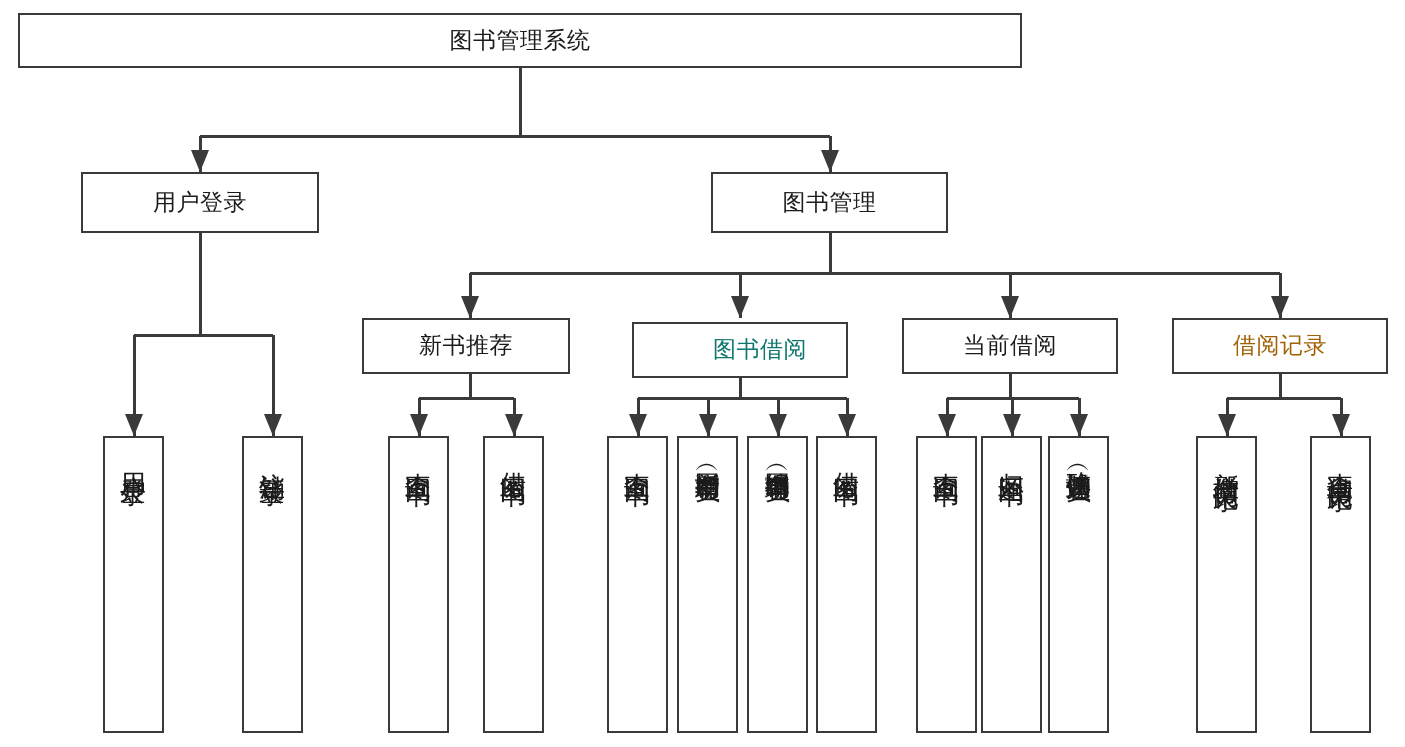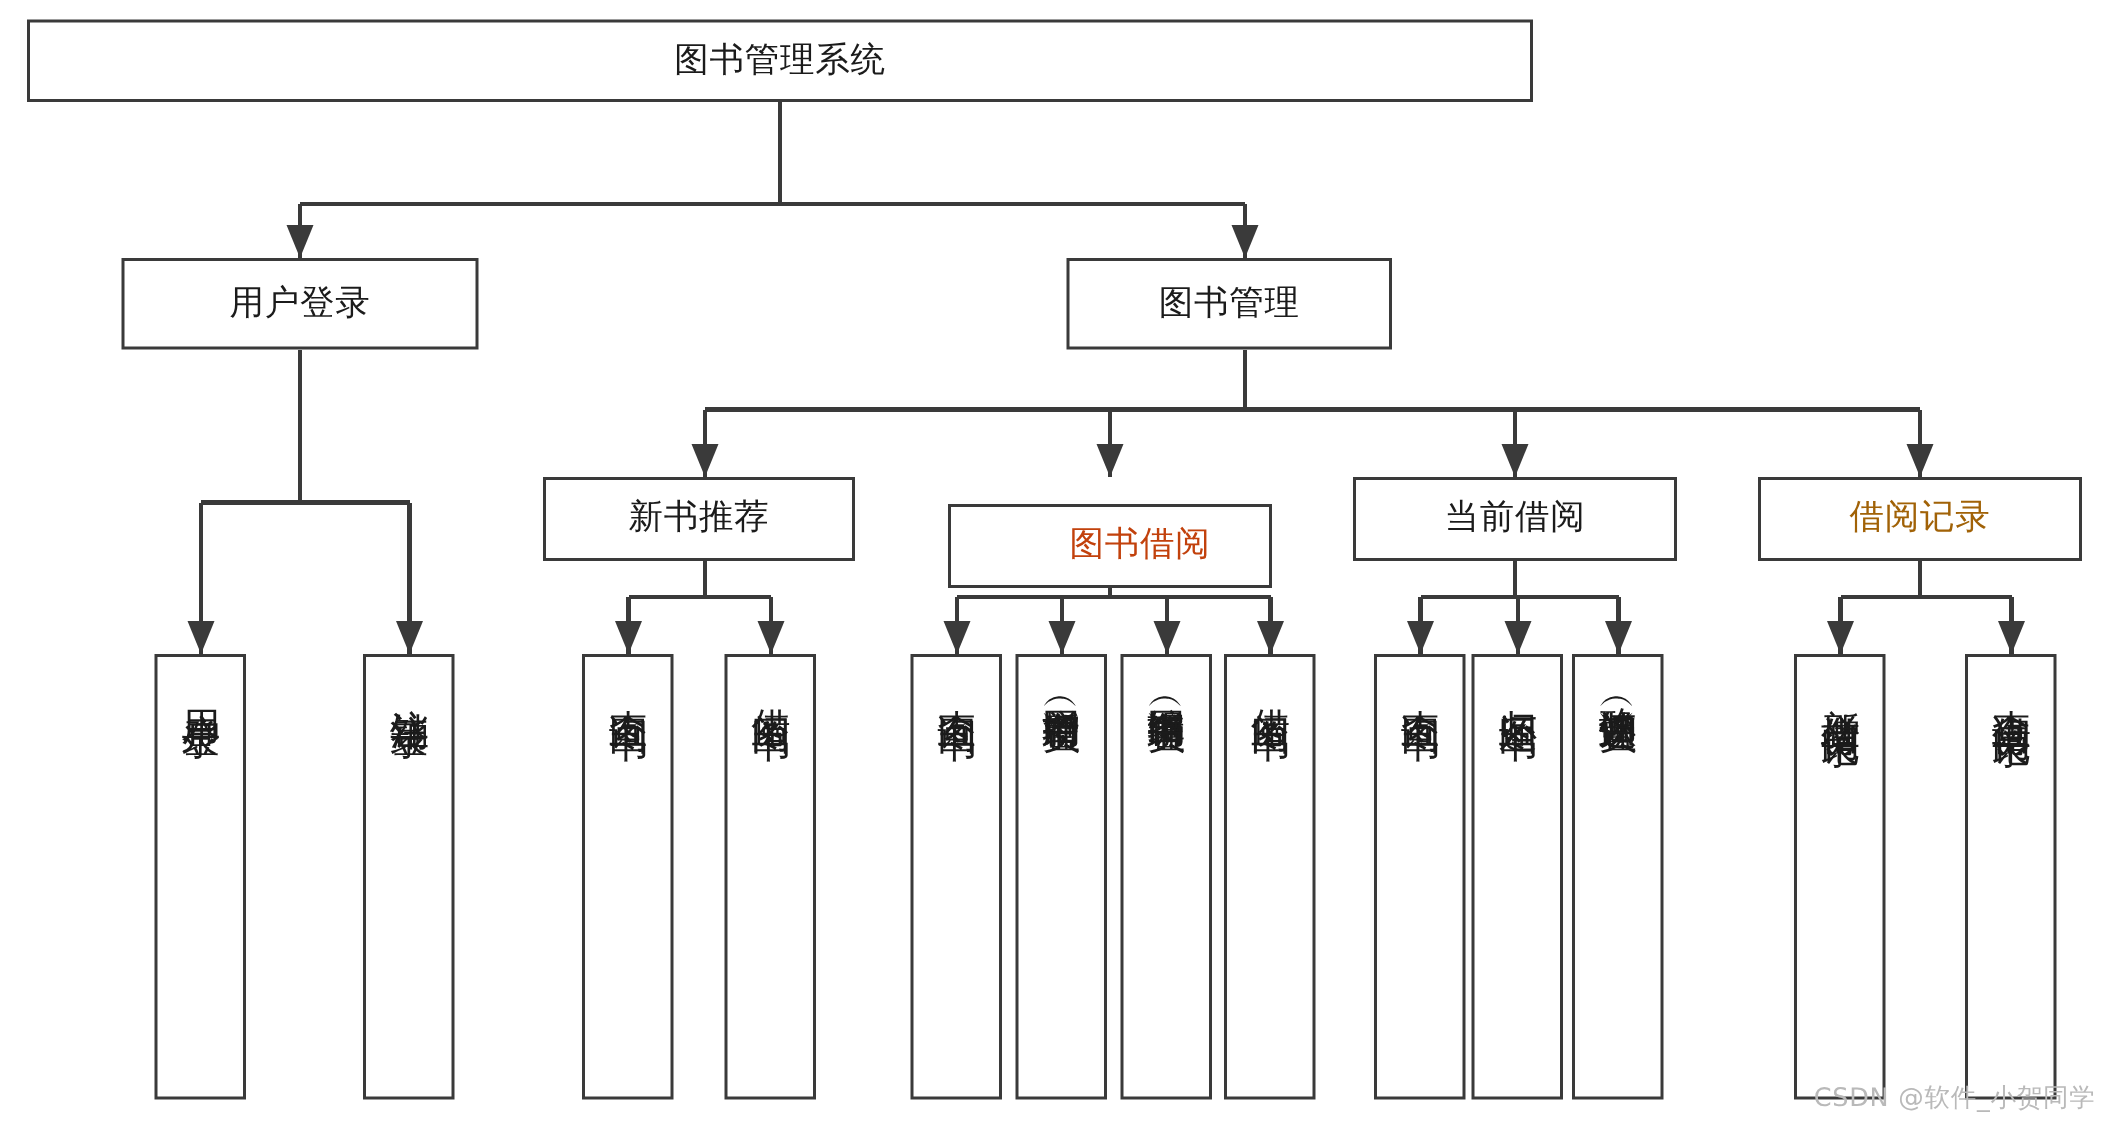--- a/index.html
+++ b/index.html
@@ -128,27 +128,27 @@
       <line x1="1341" y1="398" x2="1341" y2="436" stroke="#3a3a3a" stroke-width="3" shape-rendering="crispEdges"></line>
       <polygon points="1332,414 1350,414 1341,436" fill="#3a3a3a"></polygon>
     </svg>
   <div id="nodes">
       <div class="node horizontal" style="left: 18px; top: 13px; width: 1004px; height: 55px; border-color: rgb(58, 58, 58); color: rgb(27, 27, 27); align-items: center;">
         <span class="label">图书管理系统</span>
       </div>
       <div class="node horizontal" style="left: 81px; top: 172px; width: 238px; height: 61px; border-color: rgb(58, 58, 58); color: rgb(27, 27, 27);">
         <span class="label">用户登录</span>
       </div>
-      <div class="node horizontal" style="left: 711px; top: 172px; width: 217px; height: 61px; border-color: rgb(58, 58, 58); color: rgb(27, 27, 27);">
+      <div class="node horizontal" style="left: 711px; top: 172px; width: 237px; height: 61px; border-color: rgb(58, 58, 58); color: rgb(27, 27, 27);">
         <span class="label">图书管理</span>
       </div>
       <div class="node horizontal" style="left: 362px; top: 318px; width: 208px; height: 56px; border-color: rgb(58, 58, 58); color: rgb(27, 27, 27);">
         <span class="label">新书推荐</span>
       </div>
-      <div class="node horizontal" style="left: 632px; top: 336px; width: 216px; height: 56px; border-color: rgb(58, 58, 58); color: #c2410c; padding-left: 40px;">
+      <div class="node horizontal" style="left: 632px; top: 322px; width: 216px; height: 56px; border-color: rgb(58, 58, 58); color: #0f766e; padding-left: 40px;">
         <span class="label">图书借阅</span>
       </div>
       <div class="node horizontal" style="left: 902px; top: 318px; width: 216px; height: 56px; border-color: rgb(58, 58, 58); color: rgb(27, 27, 27);">
         <span class="label">当前借阅</span>
       </div>
       <div class="node horizontal" style="left: 1172px; top: 318px; width: 216px; height: 56px; border-color: rgb(58, 58, 58); color: #a16207;">
         <span class="label">借阅记录</span>
       </div>
       <div class="node vertical" style="left: 103px; top: 436px; width: 61px; height: 297px; border-color: rgb(58, 58, 58); color: rgb(27, 27, 27);">
         <span class="label">用户登录</span>
@@ -183,14 +183,13 @@
       <div class="node vertical tight" style="left: 1048px; top: 436px; width: 61px; height: 297px; border-color: rgb(58, 58, 58); color: rgb(27, 27, 27);">
         <span class="label">确认归还（管理员）</span>
       </div>
       <div class="node vertical" style="left: 1196px; top: 436px; width: 61px; height: 297px; border-color: rgb(58, 58, 58); color: rgb(27, 27, 27);">
         <span class="label">新增借阅记录</span>
       </div>
       <div class="node vertical" style="left: 1310px; top: 436px; width: 61px; height: 297px; border-color: rgb(58, 58, 58); color: rgb(27, 27, 27);">
         <span class="label">查询借阅记录</span>
       </div>
     </div>
-  <div id="watermark" style="color: rgb(185, 185, 185);">CSDN @软件_小贺同学</div>
 </div>
 
 </body></html>

